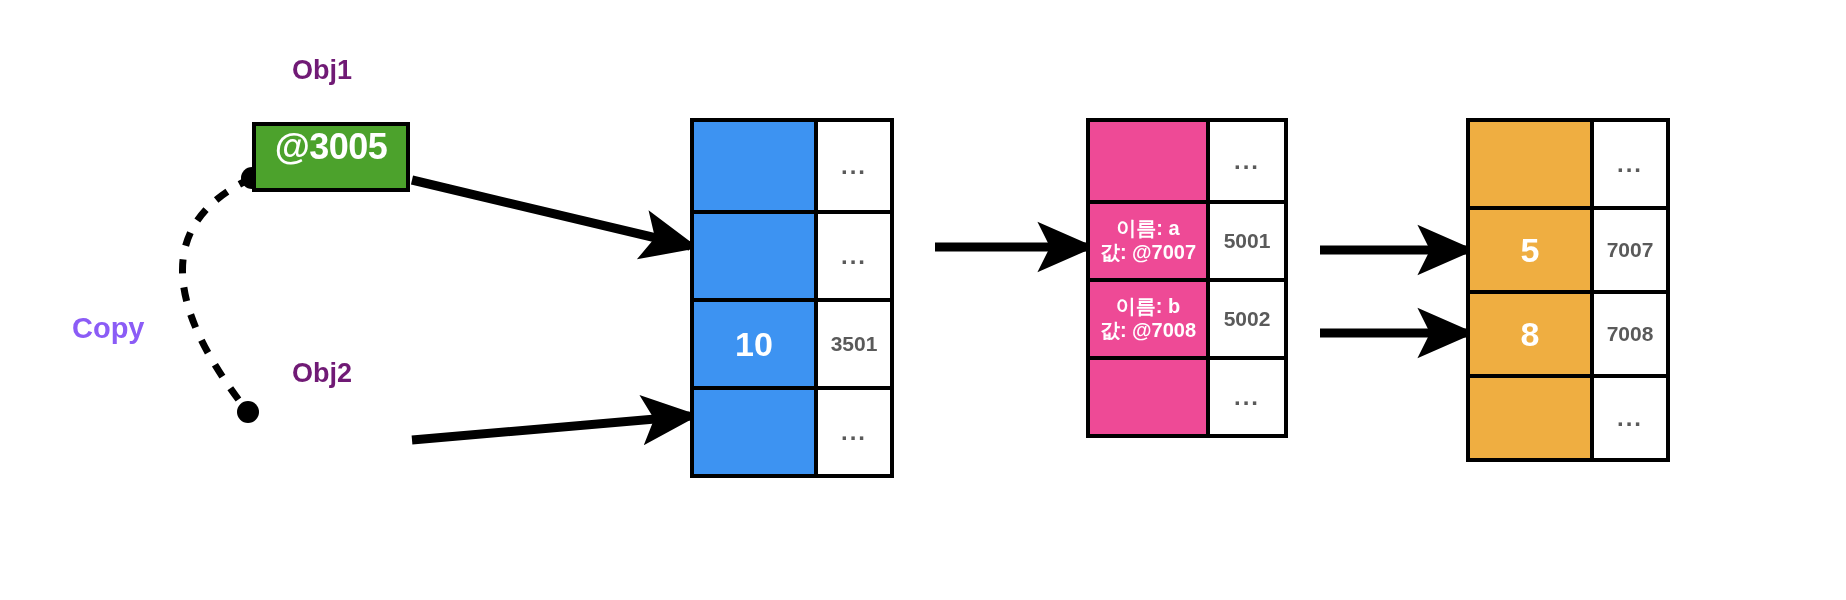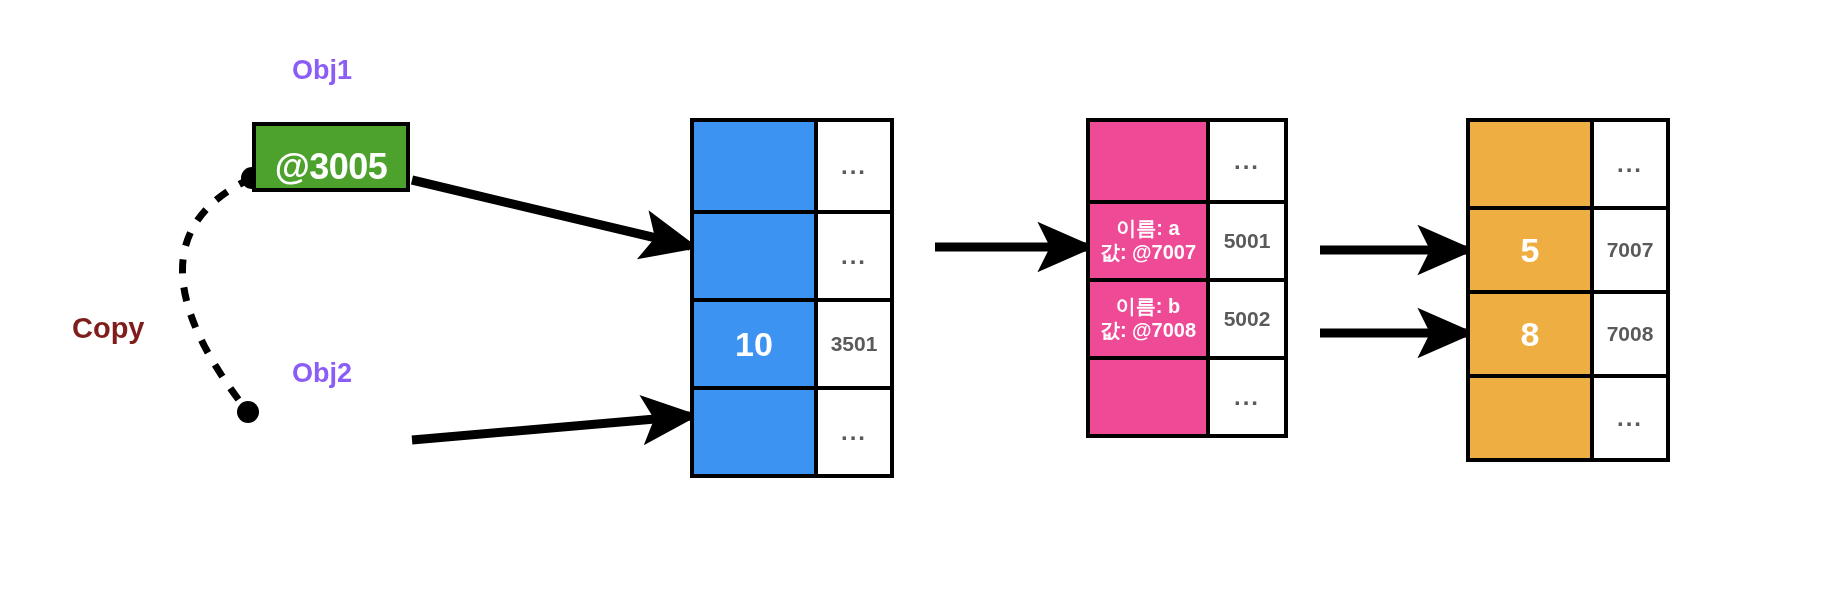--- a/index.html
+++ b/index.html
@@ -24,42 +24,42 @@
     width: 1846px;
     height: 600px;
     pointer-events: none;
   }
 
   
   .obj-label {
     position: absolute;
     font-size: 27px;
     font-weight: bold;
-    color: #8b5cf6;
+    color: #701a75;
     letter-spacing: 0px;
     white-space: nowrap;
   }
   .obj-box {
     position: absolute;
     background: #4ca22c;
     border: 4px solid #000000;
     display: flex;
-    align-items: flex-end;
+    align-items: flex-start;
     justify-content: center;
     color: #ffffff;
     font-size: 36px;
     font-weight: bold;
     letter-spacing: -0.5px;
   }
 
   .copy-label {
     position: absolute;
     font-size: 29px;
     font-weight: bold;
-    color: #7f1d1d;
+    color: #8b5cf6;
     white-space: nowrap;
   }
 
   
   .mem-table {
     position: absolute;
     display: flex;
     flex-direction: column;
     border: 4px solid #000000;
   }

